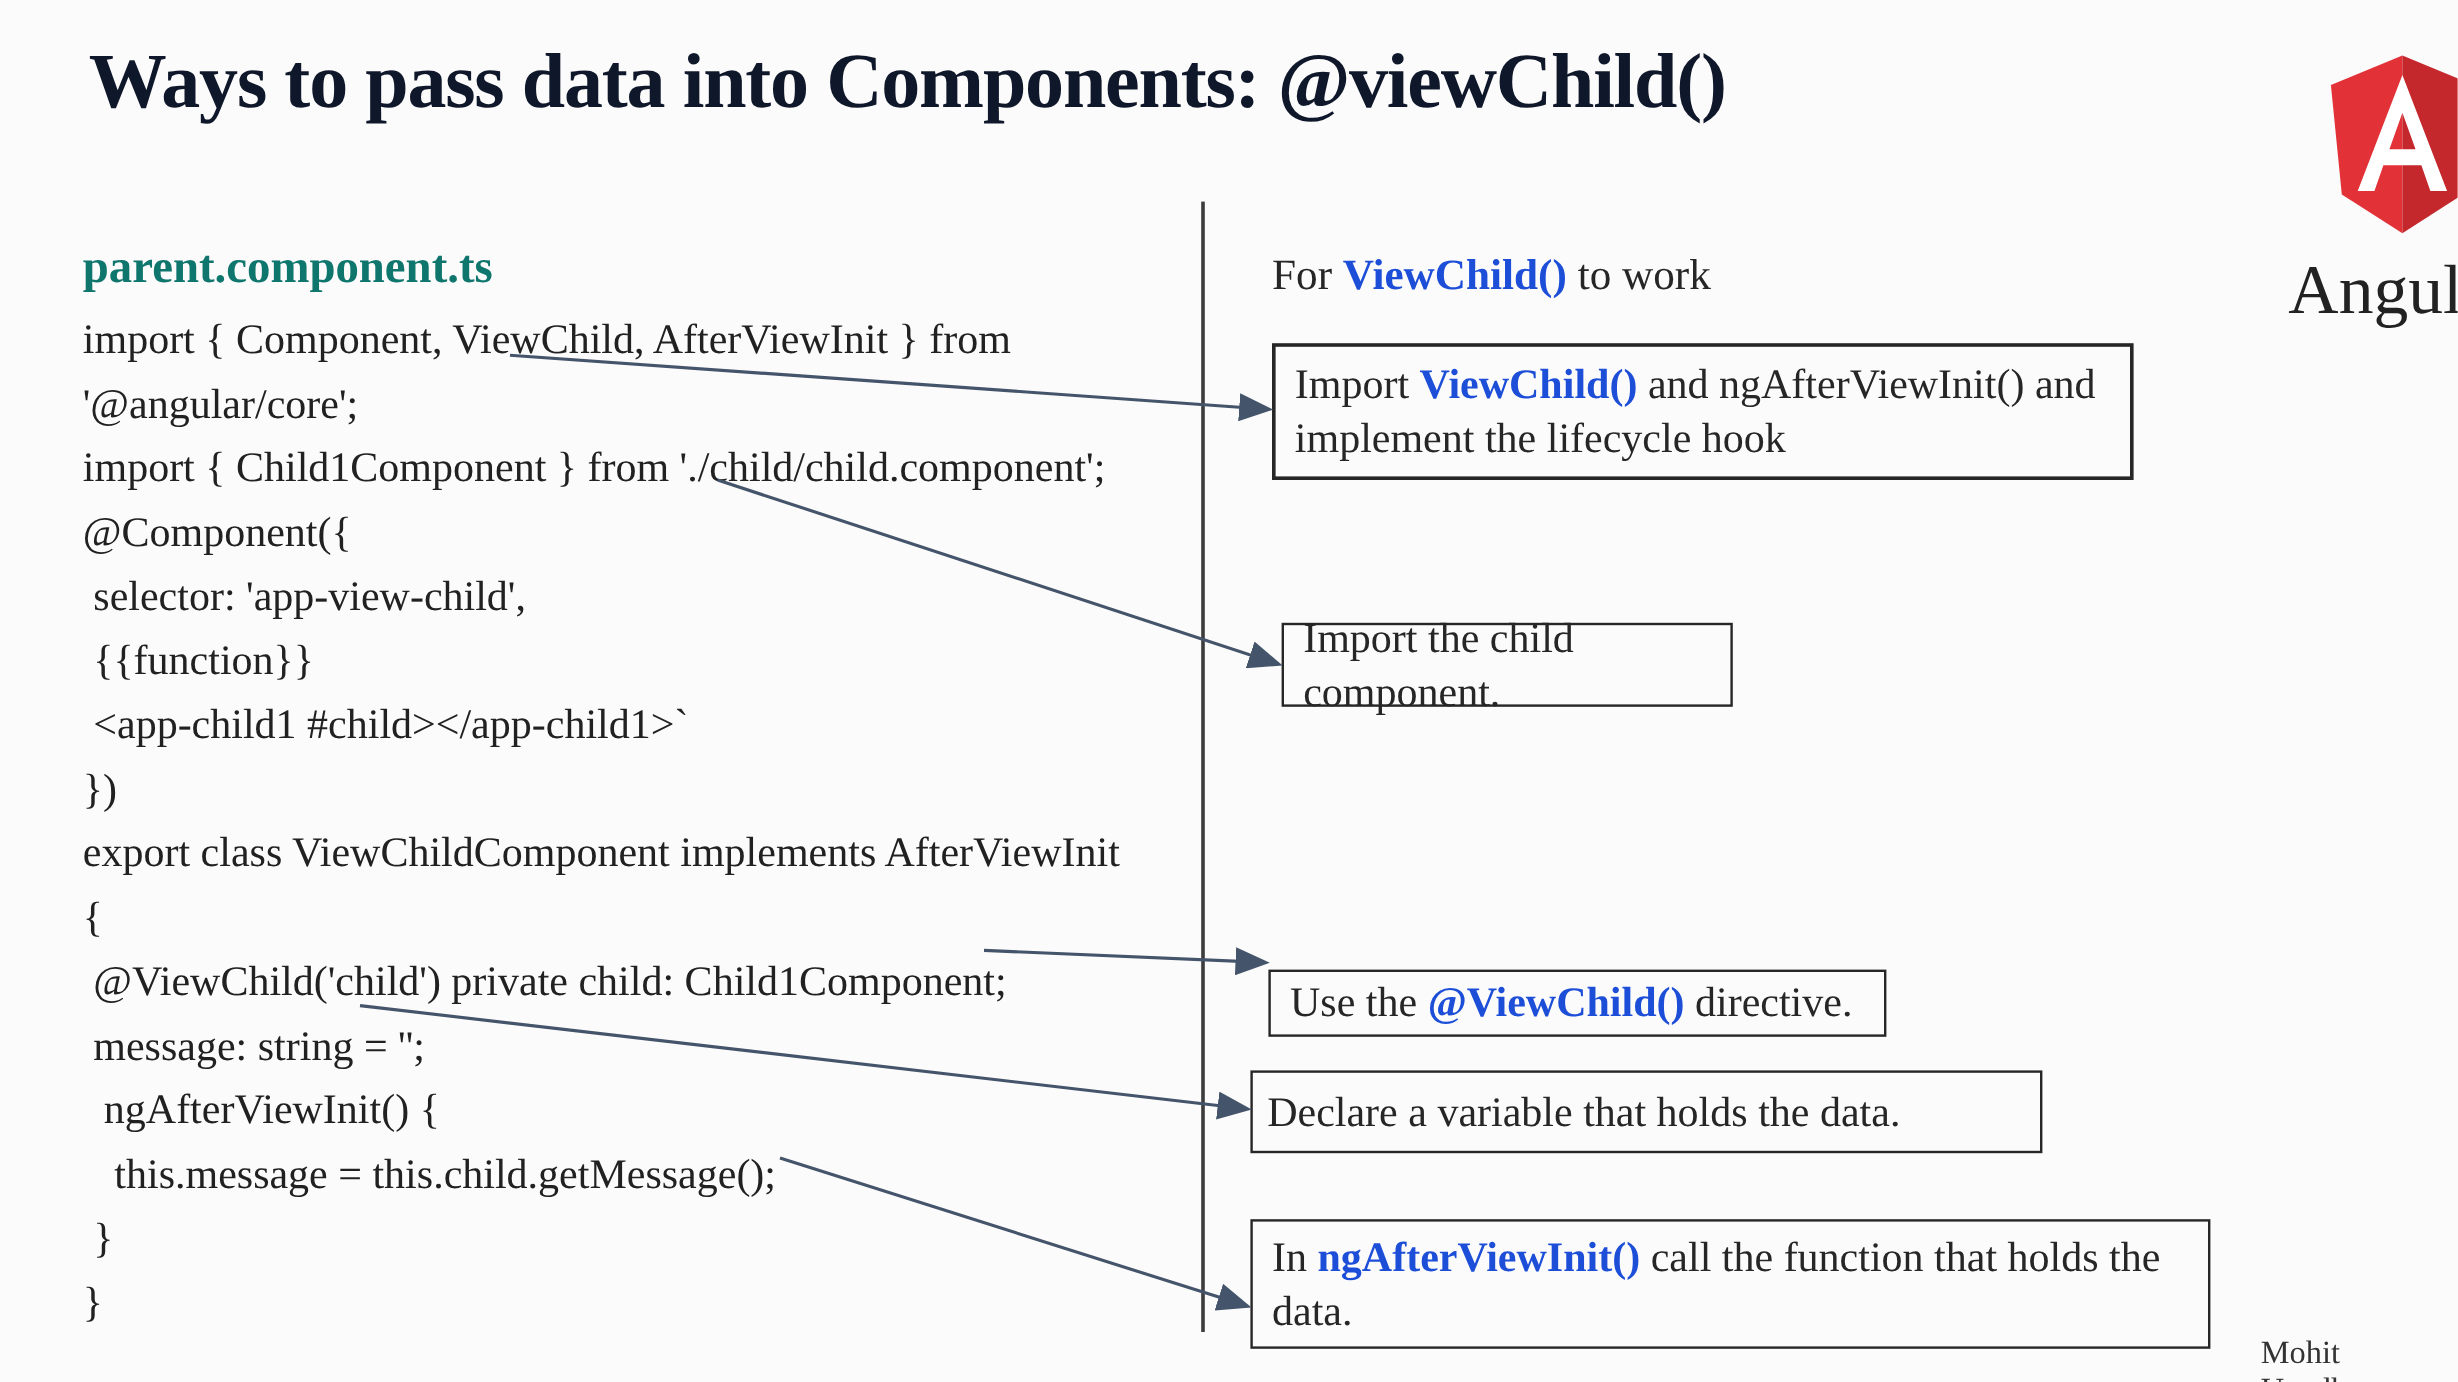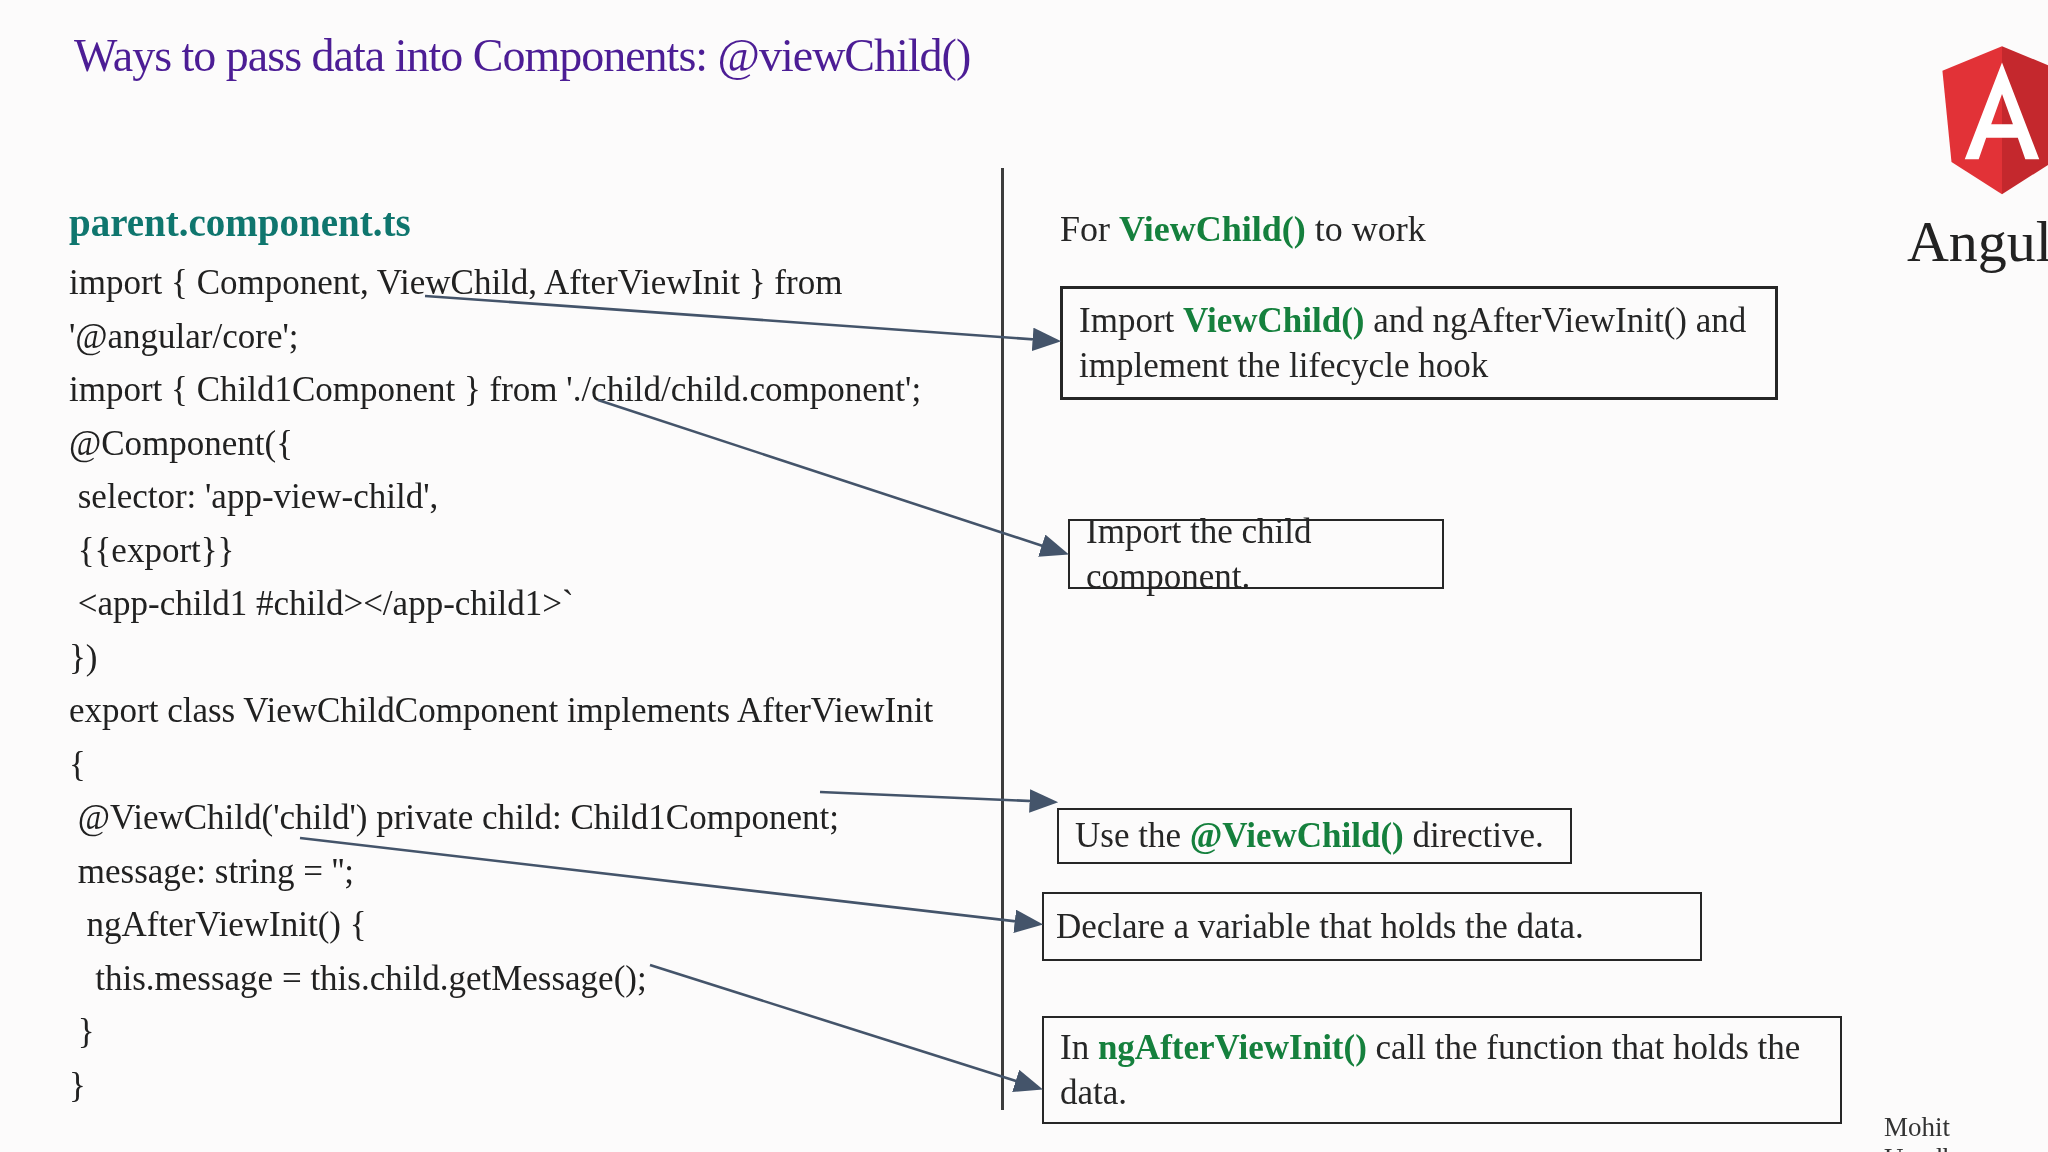--- a/index.html
+++ b/index.html
@@ -11,22 +11,22 @@
     --arrow:#44546A;
     --logo-left:#E23237;
     --logo-right:#C4282D;
     --border:#262626;
   }
   .abs{position:absolute;}
 
   
   .slide-title{
     left:74px;top:26px;width:1560px;
-    font-size:46px;font-weight:normal;line-height:1.3;
-    letter-spacing:-1px;color:#4c1d95;
+    font-size:65px;font-weight:bold;line-height:1.3;
+    letter-spacing:-1px;color:#0f172a;
   }
 
   
   .logo{left:1842px;top:24px;width:320px;text-align:center;}
   .logo svg{display:block;margin:0 auto;}
   .sh-l{fill:var(--logo-left);}
   .sh-r{fill:var(--logo-right);}
   .sh-a{fill:#ffffff;}
   .brand{
     margin-top:-14px;font-size:58px;color:#222222;line-height:1.1;
@@ -40,21 +40,21 @@
   .code-lines{font-size:35px;line-height:53.5px;color:#212121;}
   .code-line{white-space:pre;}
 
   
   .divider{left:1001px;top:168px;width:3px;height:942px;background:#3c3c3c;}
 
   
   .intro{
     left:1060px;top:208px;font-size:36px;color:#262626;
   }
-  .intro b,.note-text b{font-weight:bold;color:#15803d;}
+  .intro b,.note-text b{font-weight:bold;color:#1d4ed8;}
 
   .note-box{
     border:2px solid var(--border);
     box-sizing:border-box;
     display:flex;align-items:center;
     padding:0 16px;
     background:transparent;
   }
   .note-text{margin:0;font-size:35px;line-height:1.3;color:#262626;}
   .box1{left:1060px;top:286px;width:718px;height:114px;border-width:3px;}
@@ -86,21 +86,21 @@
 </div>
 
 <div class="abs code-col">
   <h2 class="filename">parent.component.ts</h2>
   <div class="code-lines">
       <div class="code-line">import { Component, ViewChild, AfterViewInit } from</div>
       <div class="code-line">'@angular/core';</div>
       <div class="code-line">import { Child1Component } from './child/child.component';</div>
       <div class="code-line">@Component({</div>
       <div class="code-line"> selector: 'app-view-child',</div>
-      <div class="code-line"> {{export}}</div>
+      <div class="code-line"> {{function}}</div>
       <div class="code-line"> &lt;app-child1 #child&gt;&lt;/app-child1&gt;`</div>
       <div class="code-line">})</div>
       <div class="code-line">export class ViewChildComponent implements AfterViewInit</div>
       <div class="code-line">{</div>
       <div class="code-line"> @ViewChild('child') private child: Child1Component;</div>
       <div class="code-line"> message: string = '';</div>
       <div class="code-line">  ngAfterViewInit() {</div>
       <div class="code-line">   this.message = this.child.getMessage();</div>
       <div class="code-line"> }</div>
       <div class="code-line">}</div>

